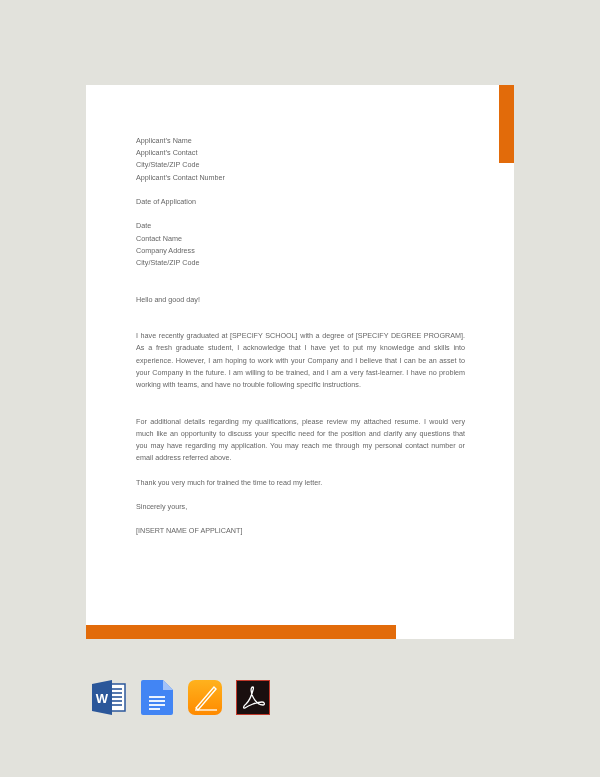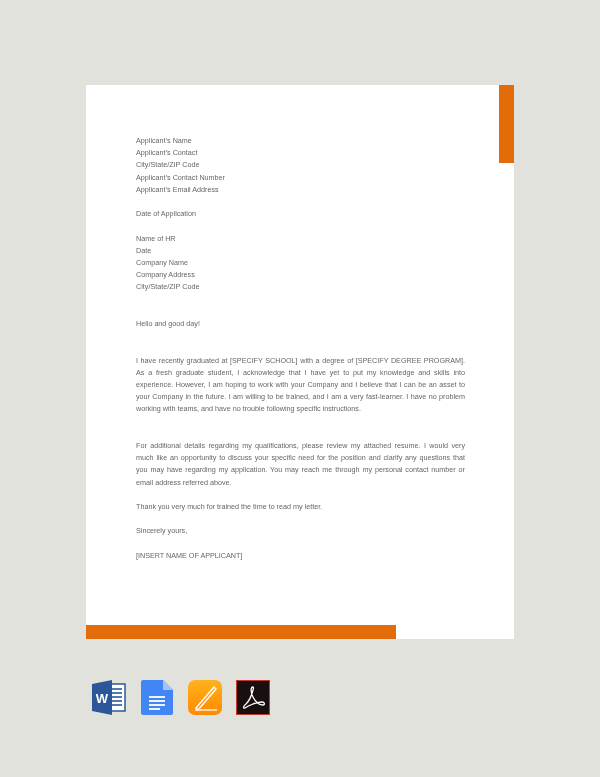--- a/index.html
+++ b/index.html
@@ -37,27 +37,25 @@
 
 <div class="page">
   <div class="accent-right"></div>
   <div class="accent-bottom"></div>
 
   <div class="letter">
     <p>Applicant’s Name</p>
     <p>Applicant’s Contact</p>
     <p>City/State/ZIP Code</p>
     <p>Applicant’s Contact Number</p>
-    <p>Applicant’s Email Address</p>
     <div class="gap"></div>
     <p>Date of Application</p>
     <div class="gap"></div>
-    <p>Name of HR</p>
     <p>Date</p>
-    <p>Company Name</p>
+    <p>Contact Name</p>
     <p>Company Address</p>
     <p>City/State/ZIP Code</p>
     <div class="gap"></div>
     <div class="gap"></div>
     <p>Hello and good day!</p>
     <div class="gap"></div>
     <div class="gap"></div>
     <p class="justify">I have recently graduated at [SPECIFY SCHOOL] with a degree of [SPECIFY DEGREE PROGRAM]. As a fresh graduate student, I acknowledge that I have yet to put my knowledge and skills into experience. However, I am hoping to work with your Company and I believe that I can be an asset to your Company in the future. I am willing to be trained, and I am a very fast-learner. I have no problem working with teams, and have no trouble following specific instructions.</p>
     <div class="gap"></div>
     <div class="gap"></div>

